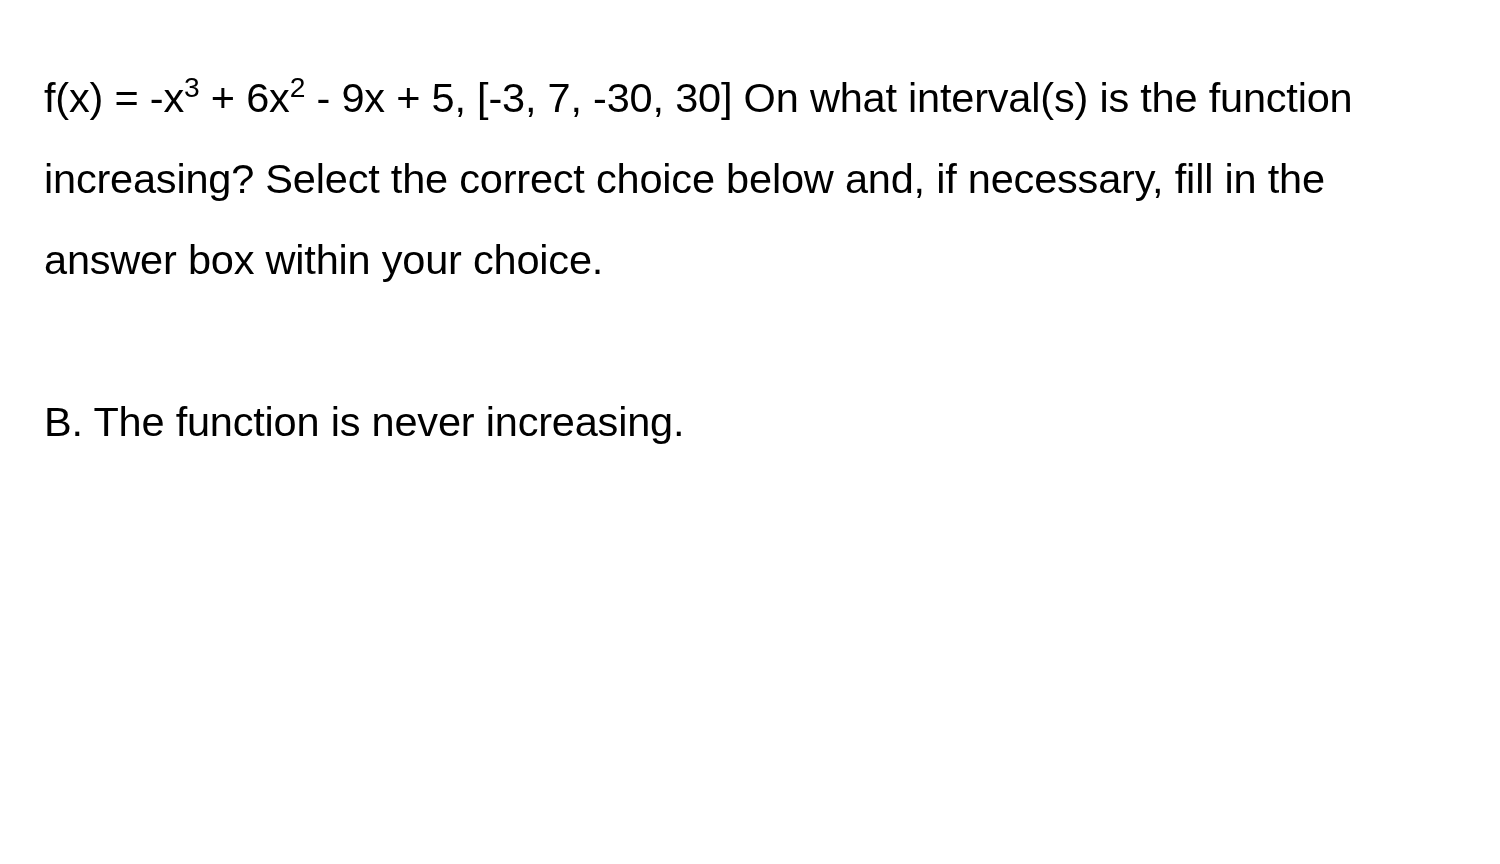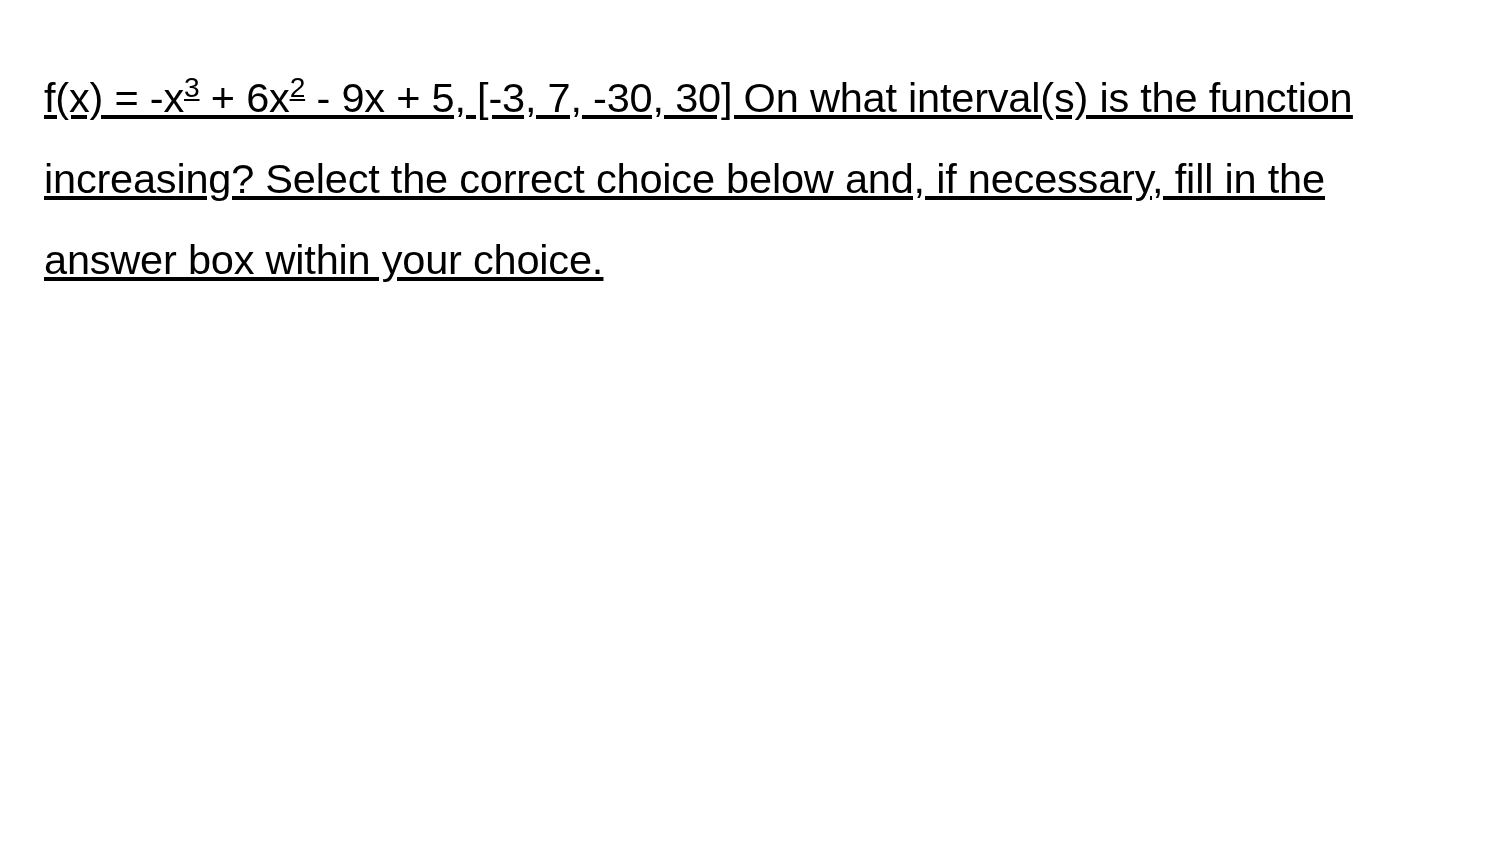--- a/index.html
+++ b/index.html
@@ -1,19 +1,18 @@
 <!DOCTYPE html>
 <html><head>
 <meta charset="utf-8">
 <style>
   * {
     margin: 0;
     padding: 0;
     box-sizing: border-box;
-    text-decoration: underline;
   }
   body {
     width: 1500px;
     height: 864px;
     background: #ffffff;
     font-family: -apple-system, BlinkMacSystemFont, "Segoe UI", Helvetica, Arial, sans-serif;
     color: #000000;
     padding: 58px 44px 44px 44px;
     overflow: hidden;
   }
@@ -28,13 +27,14 @@
     vertical-align: super;
     line-height: 0;
   }
 </style>
 </head>
 <body>
 
 <div class="content">
   <span><span>f(x) = -x</span><sup>3</sup><span> + 6x</span><sup>2</sup><span> - 9x + 5, [-3, 7, -30, 30] </span></span><span>On what interval(s) is the function increasing? Select the correct choice below and, if necessary, fill in the answer box within your choice.</span><br>
   <br>
+  <span>B. The function is never increasing.</span>
 </div>
 
 </body></html>

